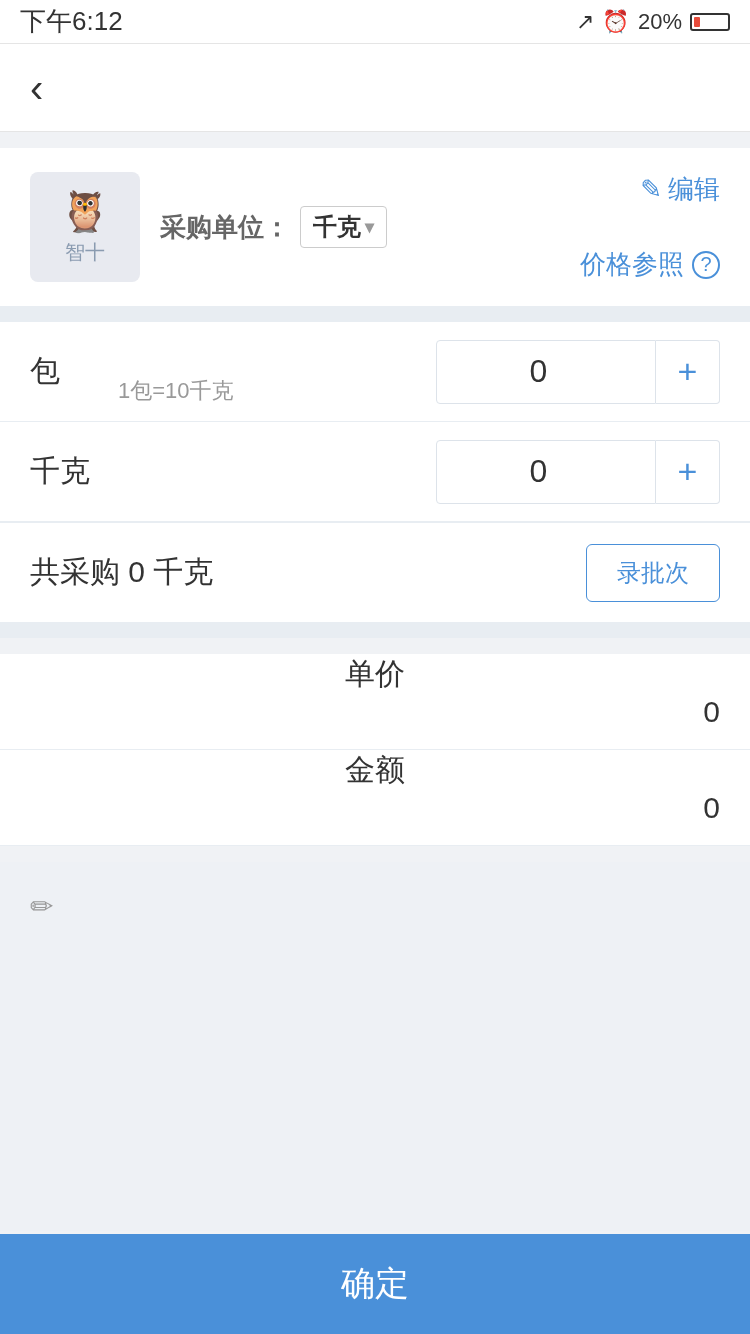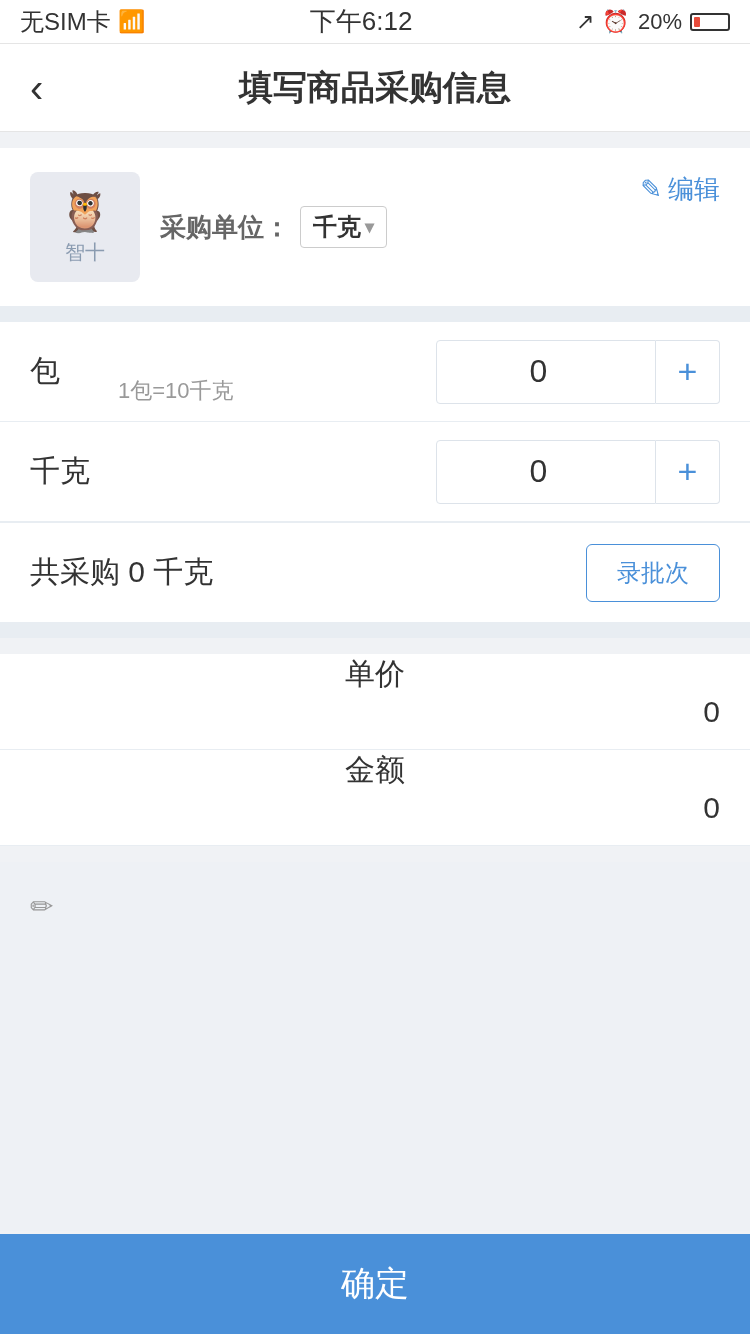--- a/index.html
+++ b/index.html
@@ -278,40 +278,35 @@
       justify-content: center;
       cursor: pointer;
       border: none;
       outline: none;
     }
   </style>
 </head>
 <body>
 
 <div class="status-bar">
-  <div class="status-left">
-    <span>无SIM卡</span>
-    <span class="wifi-icon">📶</span>
-  </div>
   <div class="status-center">下午6:12</div>
   <div class="status-right">
     <span>↗</span>
     <span>⏰</span>
     <span>20%</span>
     <span class="battery-icon">
       <span class="battery-body">
         <span class="battery-fill"></span>
       </span>
     </span>
   </div>
 </div>
 
 <div class="nav-bar">
   <span class="nav-back">‹</span>
-  <span class="nav-title">填写商品采购信息</span>
 </div>
 
 <div class="product-card">
   <div class="product-image">
     <div class="product-image-inner">
       <span class="product-image-icon">🦉</span>
       <span>智十</span>
     </div>
   </div>
   <div class="product-info">
@@ -320,20 +315,24 @@
       <span class="unit-select">
         <span>千克</span>
         <span class="unit-arrow">▾</span>
       </span>
     </div>
   </div>
   <div style="position:absolute; right:30px; top:24px; display:flex; align-items:center; gap:6px; color:#4a90d9; font-size:26px; cursor:pointer;">
     <span>✎</span>
     <span>编辑</span>
   </div>
+  <div style="position:absolute; right:30px; bottom:24px; display:flex; align-items:center; gap:8px; color:#4a90d9; font-size:26px; cursor:pointer;">
+    <span>价格参照</span>
+    <span class="help-circle">?</span>
+  </div>
 </div>
 
 <div class="section-divider"></div>
 
 <div class="input-section">
 
   <div class="input-row">
     <span class="input-label">包</span>
     <span class="input-label-sub">1包=10千克</span>
     <div class="input-right">

